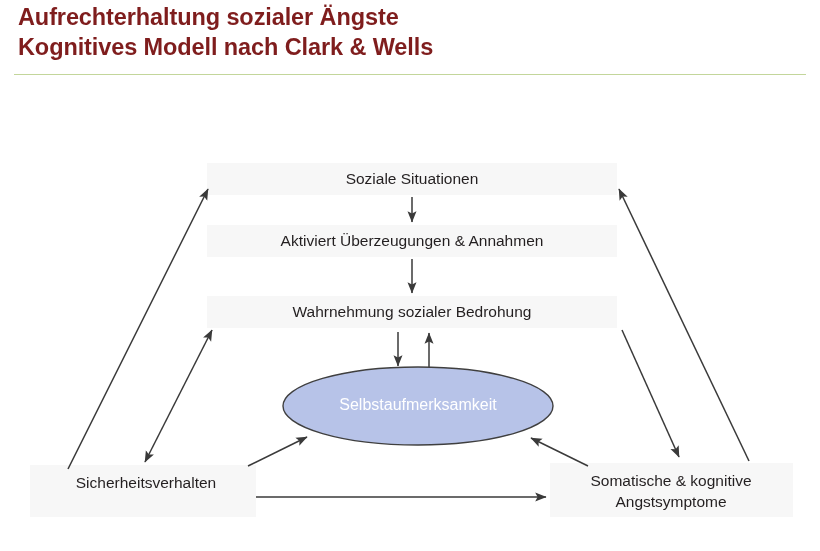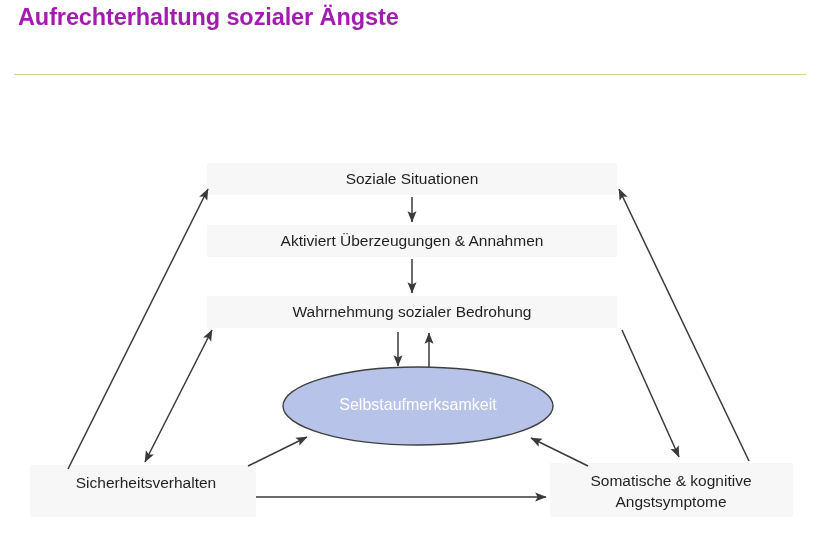--- a/index.html
+++ b/index.html
@@ -23,21 +23,21 @@
   .title-block {
     position: absolute;
     left: 18px;
     top: 2px;
     width: 784px;
   }
   .title-line {
     font-family: "Liberation Sans", sans-serif;
     font-size: 23.5px;
     font-weight: 700;
-    color: #a21caf;
+    color: #7f1d1d;
     letter-spacing: -0.1px;
     line-height: 30px;
     white-space: nowrap;
   }
   .title-rule {
     position: absolute;
     left: 14px;
     top: 74px;
     width: 792px;
     height: 1px;
@@ -81,20 +81,21 @@
     fill: none;
   }
 </style>
 </head>
 <body>
 
 <div class="slide">
 
   <div class="title-block">
     <div class="title-line">Aufrechterhaltung sozialer Ängste</div>
+    <div class="title-line">Kognitives Modell nach Clark &amp; Wells</div>
   </div>
 
   <div class="title-rule"></div>
 
   <div class="diagram">
     <svg class="diagram-svg" width="820" height="551" viewBox="0 0 820 551" xmlns="http://www.w3.org/2000/svg">
       <defs>
         <marker id="arrowEnd" markerWidth="9" markerHeight="9" refX="7.2" refY="3.2" orient="auto" markerUnits="strokeWidth">
           <path d="M0,0.2 L7.6,3.2 L0,6.2 L1.6,3.2 Z" fill="#3a3a3a"></path>
         </marker>

